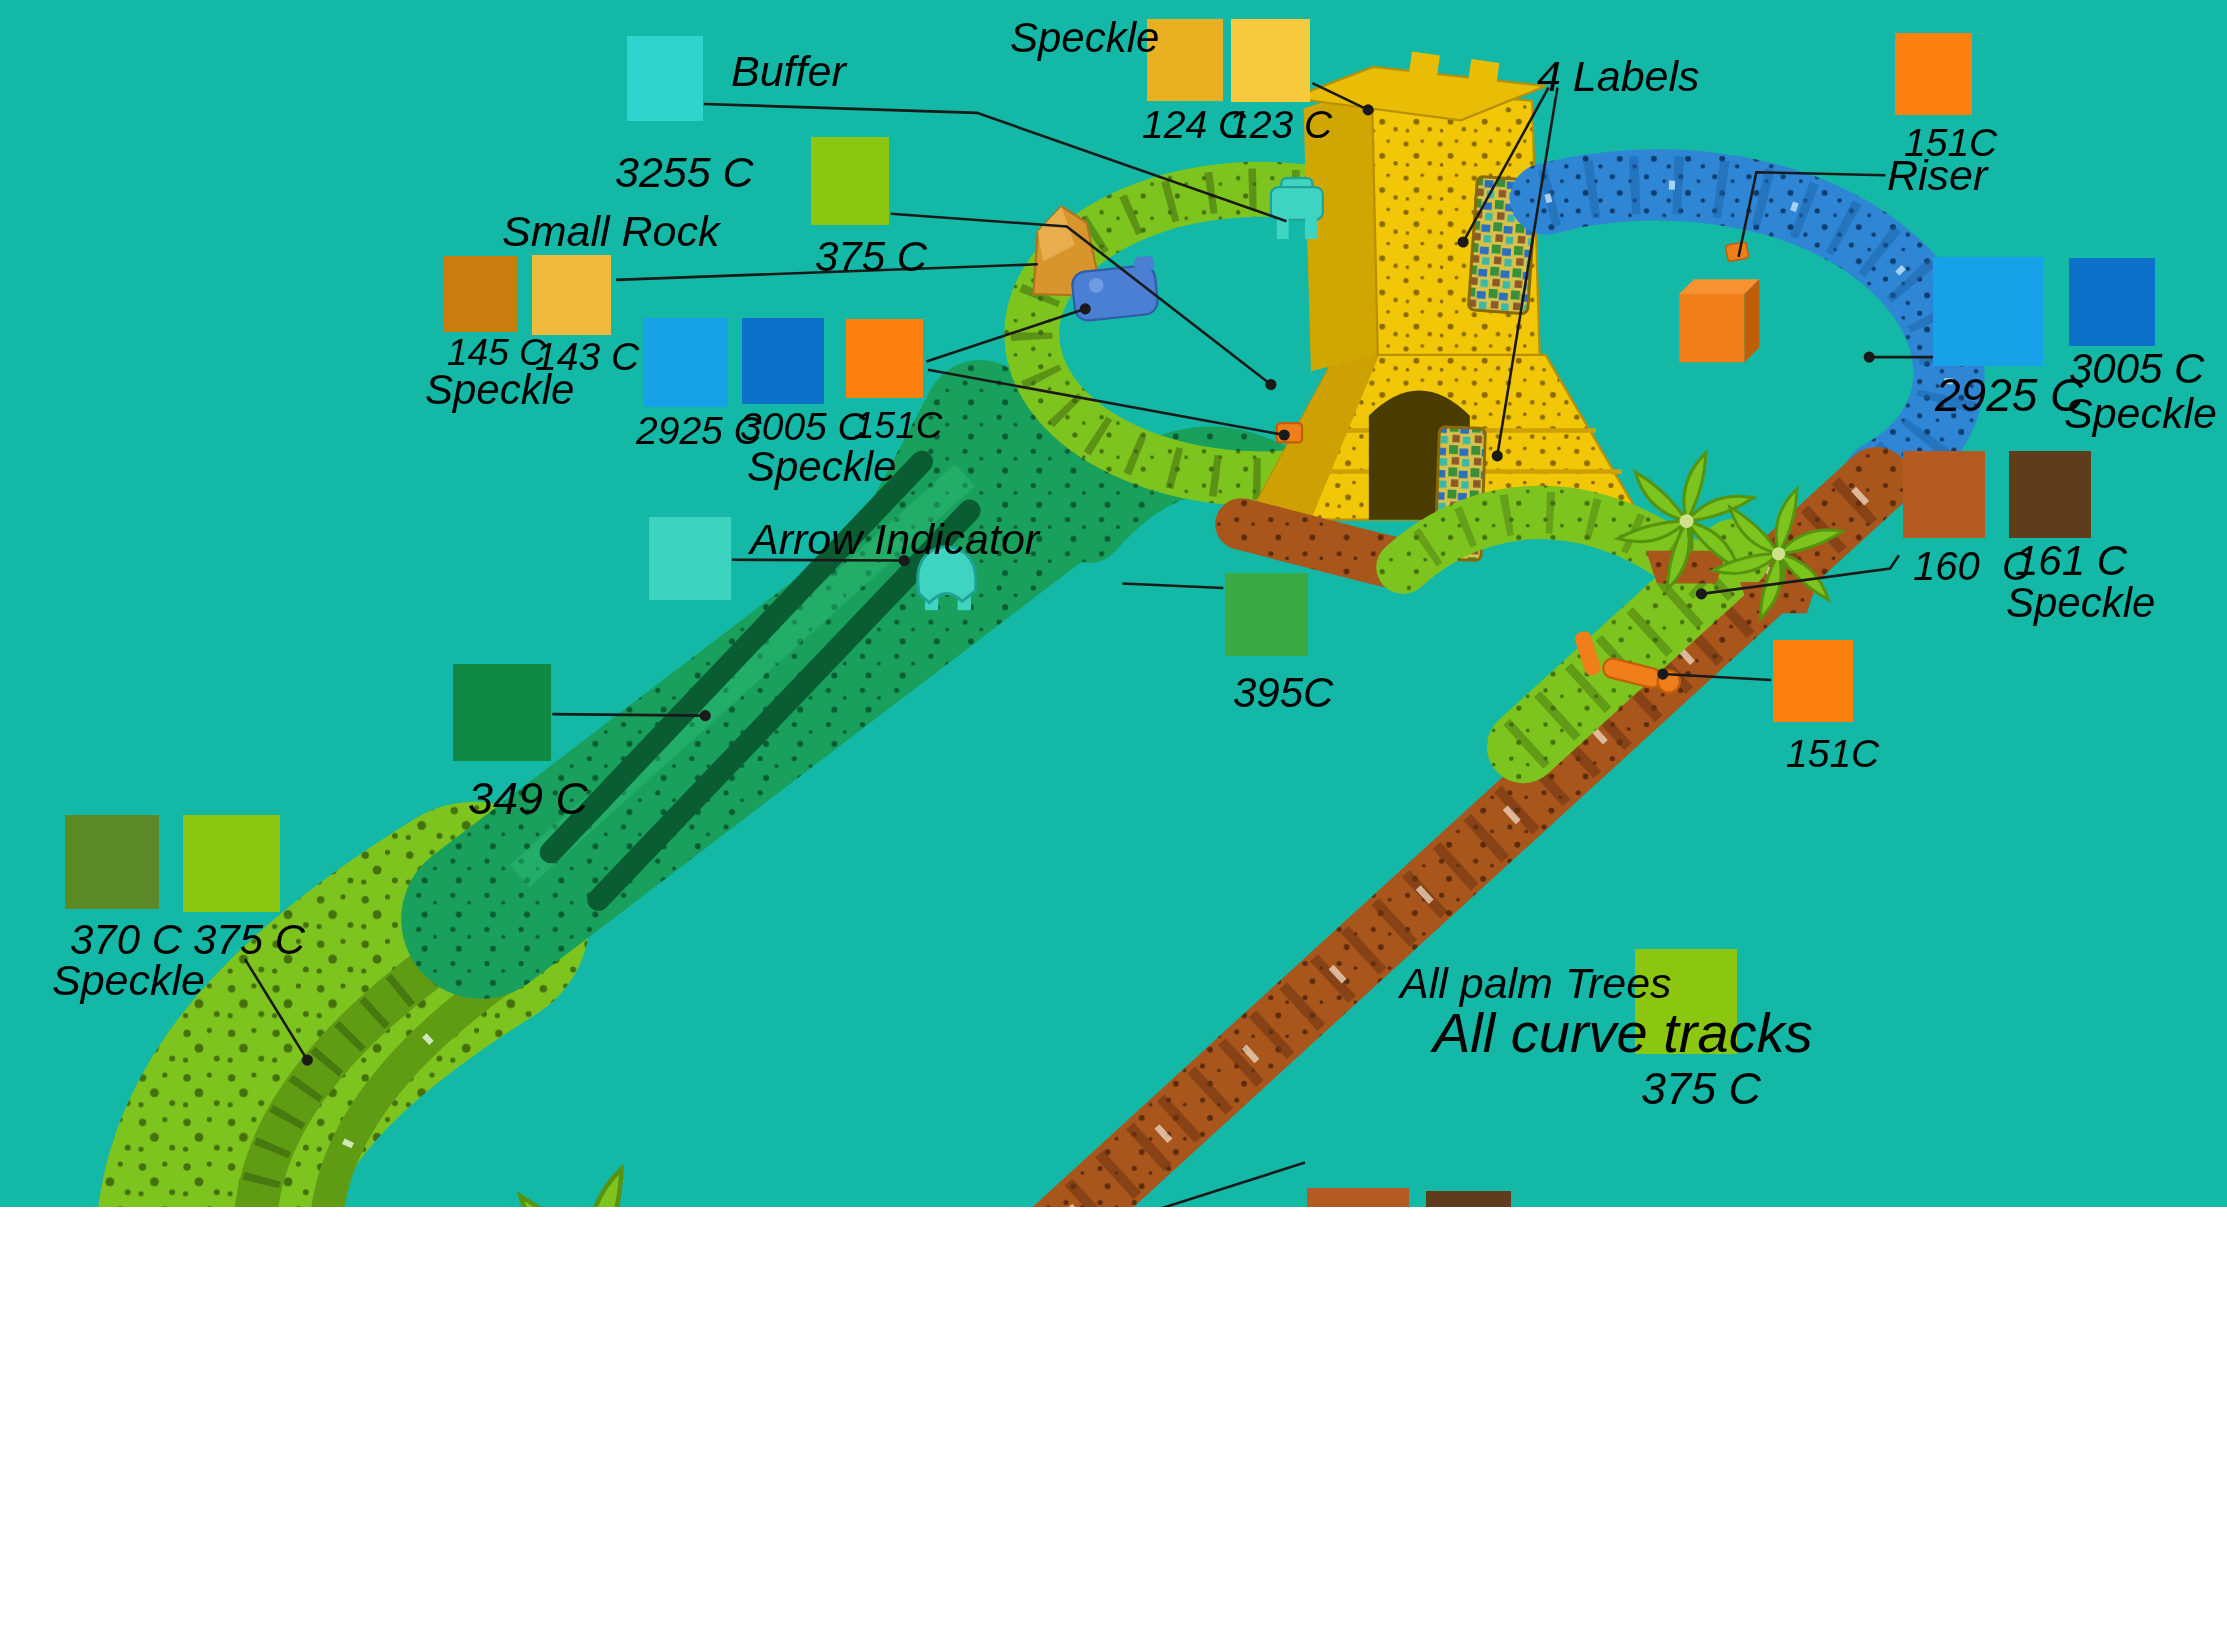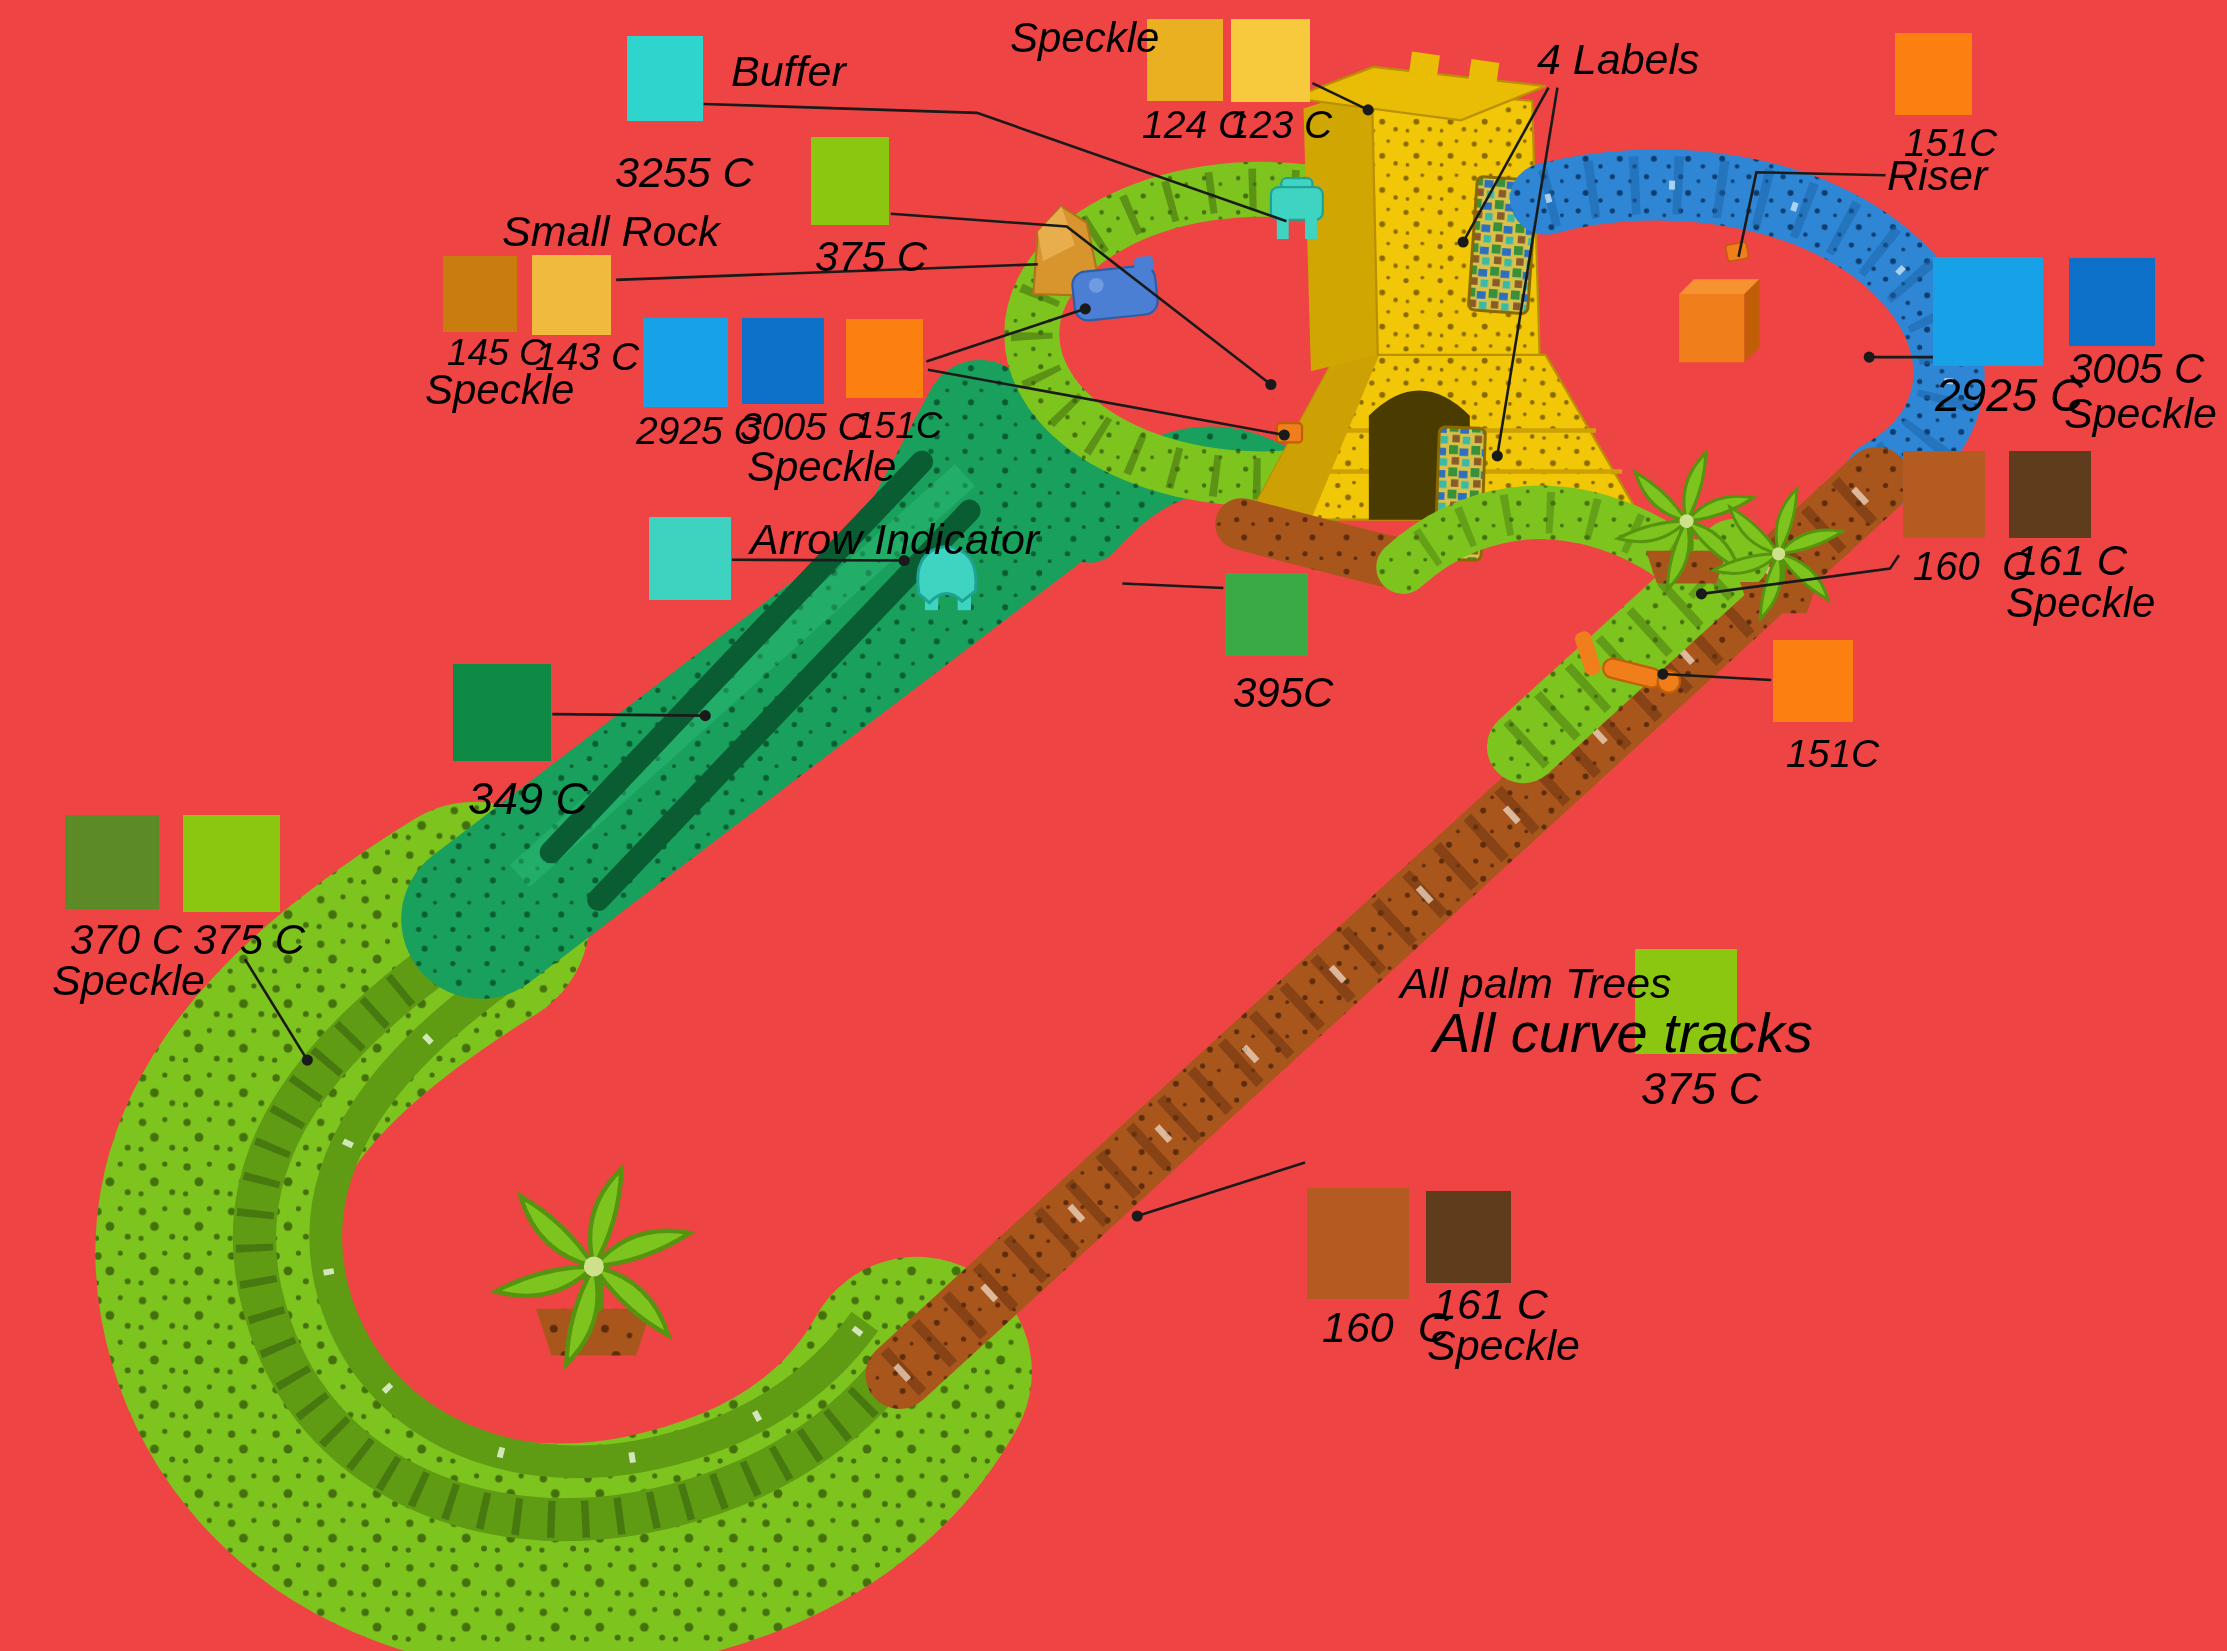--- a/index.html
+++ b/index.html
@@ -1,16 +1,16 @@
 <!DOCTYPE html>
 <html style="font-size:12px"><head>
 <meta charset="utf-8">
 <style>
   html,body{margin:0;padding:0;background:#fff;}
-  .stage{position:relative;width:2227px;height:1651px;background:#ef4444;overflow:hidden;
+  .stage{position:relative;width:2227px;height:1207px;background:#14b8a6;overflow:hidden;
          font-family:"Liberation Sans", sans-serif;}
   .stage svg{position:absolute;left:0;top:0;}
   .swatch{position:absolute;}
   .lab{position:absolute;font-style:italic;color:#000;white-space:pre;font-weight:400;line-height:1.05;}
   #callouts{position:absolute;left:0;top:0;width:100%;height:100%;}
 </style>
 </head>
 <body>
 
 <div class="stage">
@@ -259,21 +259,21 @@
       <div class="swatch" style="left: 183px; top: 815px; width: 97px; height: 97px; background: rgb(139, 199, 17);"></div>
       <div class="swatch" style="left: 1635px; top: 949px; width: 102px; height: 105px; background: rgb(139, 199, 17);"></div>
       <div class="swatch" style="left: 1307px; top: 1188px; width: 102px; height: 111px; background: rgb(179, 91, 32);"></div>
       <div class="swatch" style="left: 1426px; top: 1191px; width: 85px; height: 92px; background: rgb(95, 60, 27);"></div>
       <div class="lab" style="left: 731px; top: 49px; font-size: 43px;">Buffer</div>
       <div class="lab" style="left: 615px; top: 125px; font-size: 43px; margin-top: 25px;">3255 C</div>
       <div class="lab" style="left: 815px; top: 235px; font-size: 42px;">375 C</div>
       <div class="lab" style="left: 1010px; top: 16.3px; font-size: 42px;">Speckle</div>
       <div class="lab" style="left: 1142px; top: 105px; font-size: 39px;">124 C</div>
       <div class="lab" style="left: 1228px; top: 105px; font-size: 39px;">123 C</div>
-      <div class="lab" style="left: 1537px; top: 37px; font-size: 43px;">4 Labels</div>
+      <div class="lab" style="left: 1537px; top: 54px; font-size: 43px;">4 Labels</div>
       <div class="lab" style="left: 1904px; top: 123px; font-size: 39px;">151C</div>
       <div class="lab" style="left: 1887px; top: 153px; font-size: 43px;">Riser</div>
       <div class="lab" style="left: 502px; top: 209px; font-size: 43px;">Small Rock</div>
       <div class="lab" style="left: 447px; top: 334px; font-size: 37px;">145 C</div>
       <div class="lab" style="left: 425px; top: 368px; font-size: 42px;">Speckle</div>
       <div class="lab" style="left: 535px; top: 337px; font-size: 39px;">143 C</div>
       <div class="lab" style="left: 636px; top: 411px; font-size: 39px;">2925 C</div>
       <div class="lab" style="left: 740px; top: 407px; font-size: 39px;">3005 C</div>
       <div class="lab" style="left: 854px; top: 407px; font-size: 37px;">151C</div>
       <div class="lab" style="left: 747px; top: 445px; font-size: 42px;">Speckle</div>

